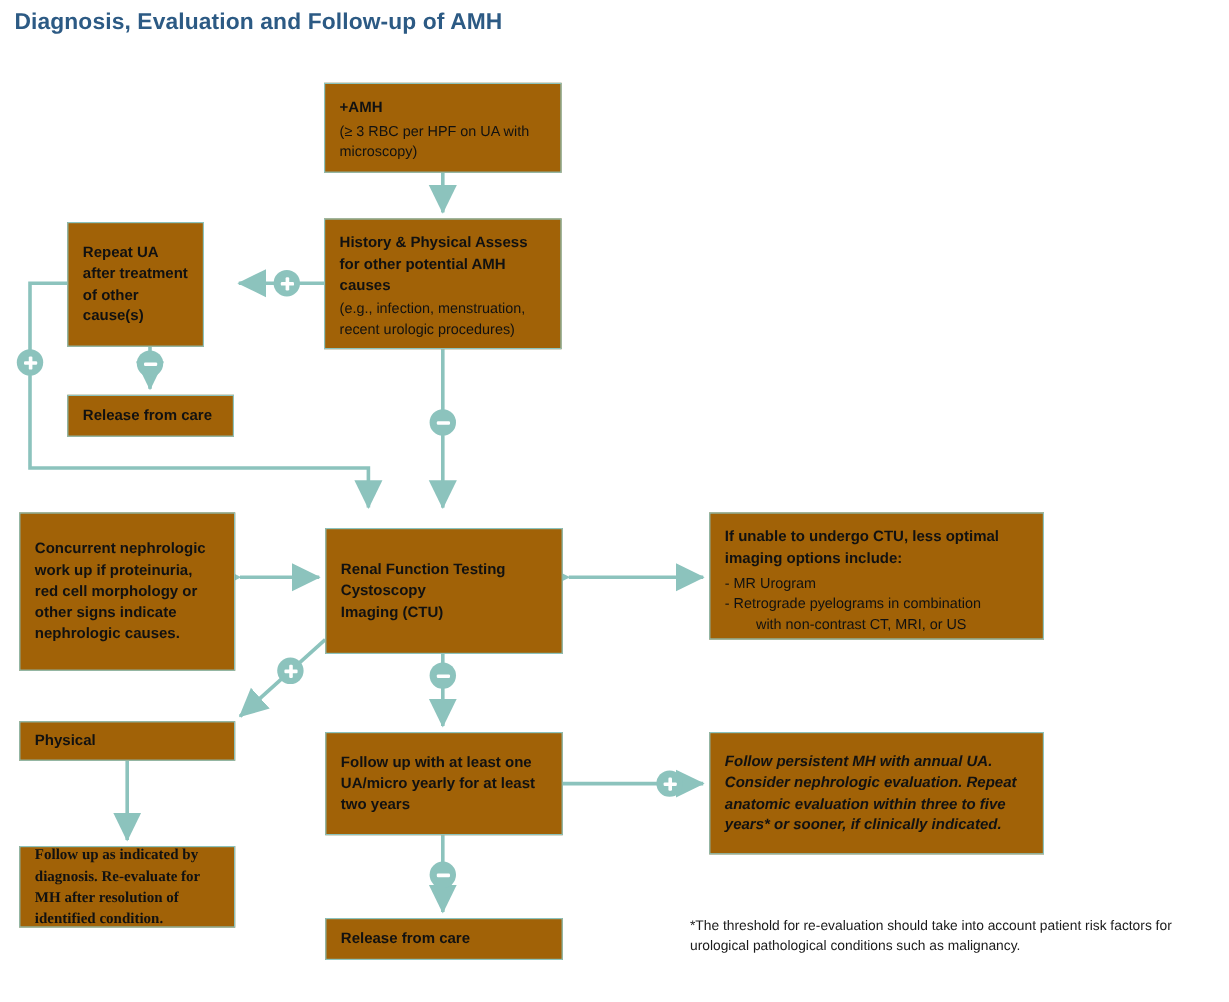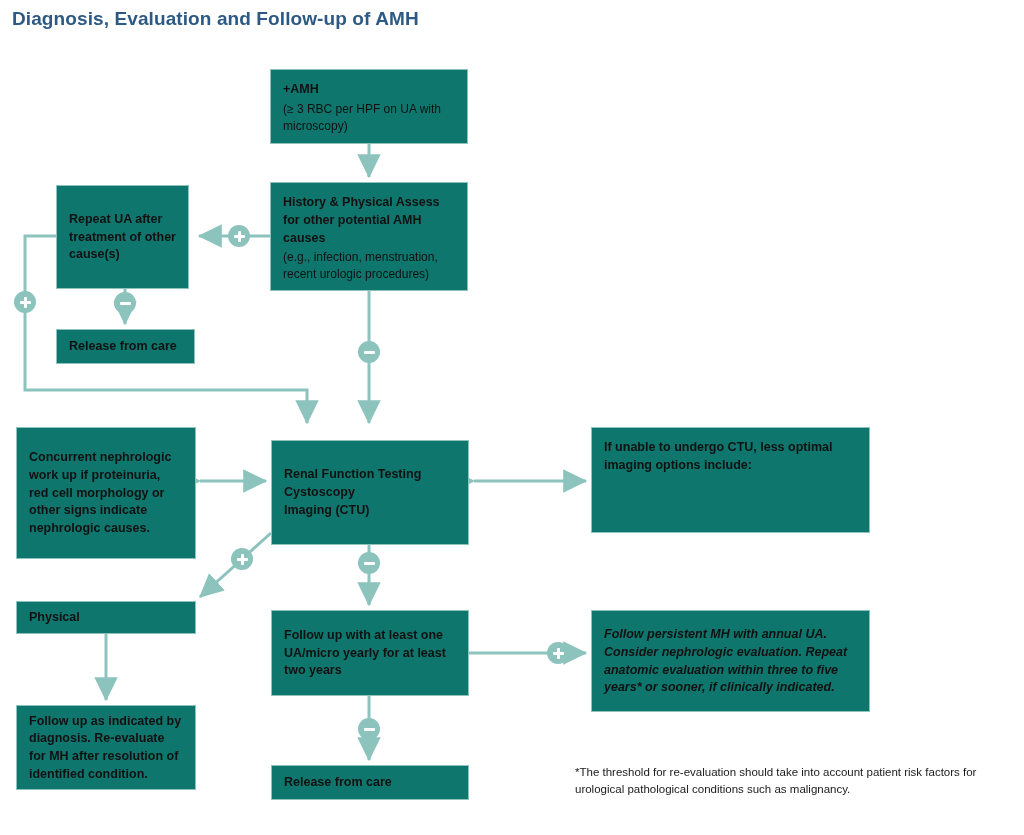--- a/index.html
+++ b/index.html
@@ -37,21 +37,21 @@
     left: 0; top: 0;
     width: 1024px;
     height: 835px;
     pointer-events: none;
   }
 
   
   .fbox {
     position: absolute;
     box-sizing: border-box;
-    background: #0f766e;
+    background: #a16207;
     border: 1.5px solid #8cc3bd;
     color: #111111;
     padding: 11px 12px 10px 12px;
     font-size: 12.5px;
     line-height: 1.42;
   }
   .fbox .hd {
     font-weight: bold;
     font-size: 12.5px;
     line-height: 1.42;
@@ -79,27 +79,27 @@
     text-indent: 0;
   }
   .fbox.centerline {
     display: flex;
     align-items: center;
   }
 
   
   #box-amh        { left: 270px; top: 69px;  width: 198px; height: 75px; }
   #box-history    { left: 270px; top: 182px; width: 198px; height: 109px; }
-  #box-repeat-ua  { left: 56px;  top: 185px; width: 133px; height: 104px; }
+  #box-repeat-ua  { left: 56px;  top: 185px; width: 114px; height: 104px; }
   #box-release-1  { left: 56px;  top: 329px; width: 139px; height: 35px; }
   #box-concurrent { left: 16px;  top: 427px; width: 180px; height: 132px; }
   #box-renal      { left: 271px; top: 428px; width: 198px; height: 105px; margin-top: 12px; }
   #box-ctu        { left: 591px; top: 427px; width: 279px; height: 106px; }
   #box-treatment  { left: 16px;  top: 601px; width: 180px; height: 33px; }
-  #box-followup-d { left: 16px;  top: 705px; width: 180px; height: 85px; }
+  #box-followup-d { left: 16px;  top: 705px; width: 180px; height: 68px; font-family: Liberation Serif, serif; }
   #box-followup   { left: 271px; top: 610px; width: 198px; height: 86px; }
   #box-release-2  { left: 271px; top: 765px; width: 198px; height: 35px; }
   #box-persist    { left: 591px; top: 610px; width: 279px; height: 102px; font-style: italic; }
 
   
   #footnote {
     position: absolute;
     left: 575px;
     top: 764px;
     width: 420px;
@@ -208,20 +208,27 @@
   <div class="fbox centerline" id="box-renal">
     <div>
       <div class="hd">Renal Function Testing</div>
       <div class="hd">Cystoscopy</div>
       <div class="hd">Imaging (CTU)</div>
     </div>
   </div>
 
   <div class="fbox" id="box-ctu">
     <div class="hd">If unable to undergo CTU, less optimal imaging options include:</div>
+    <div class="bullets">
+      <span class="bl">-  MR Urogram</span>
+      <span class="bl">-  Retrograde pyelograms in combination</span>
+      <span class="bl">
+          <span class="cont">with non-contrast CT, MRI, or US</span>
+        </span>
+    </div>
   </div>
 
   <div class="fbox centerline" id="box-treatment">
     <div class="hd">Physical</div>
   </div>
 
   <div class="fbox centerline" id="box-followup-d">
     <div class="hd">Follow up as indicated by diagnosis. Re-evaluate for MH after resolution of identified condition.</div>
   </div>
 

